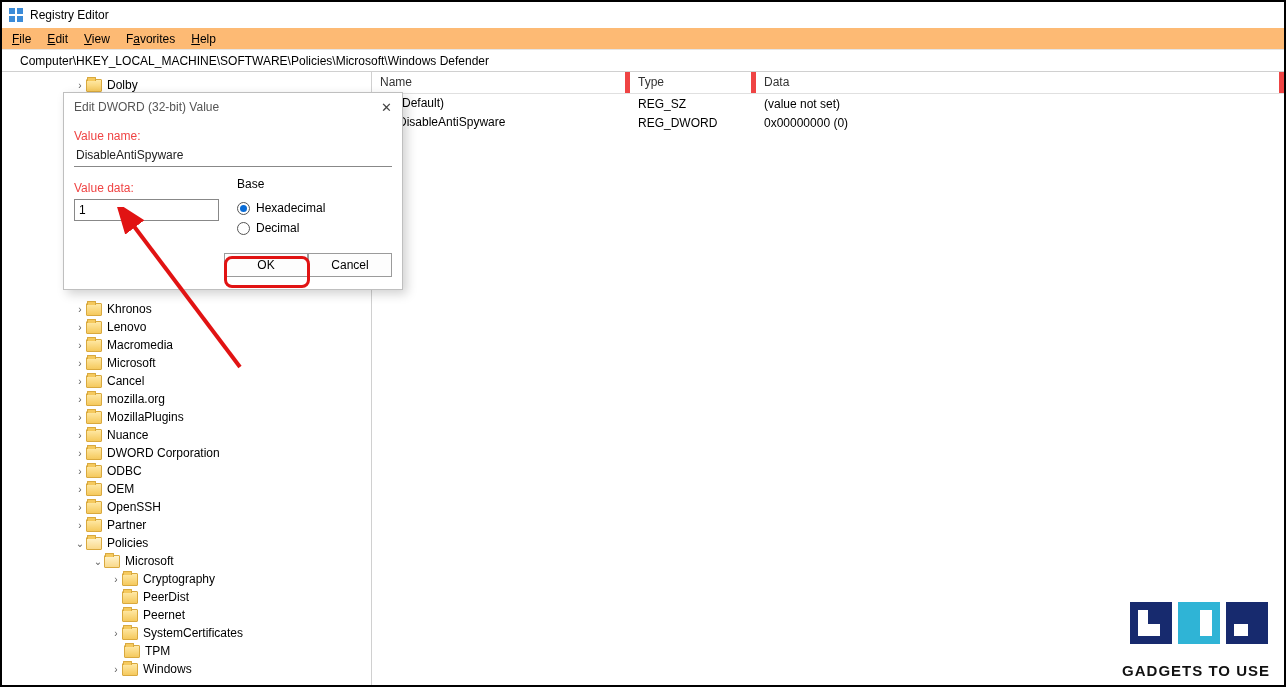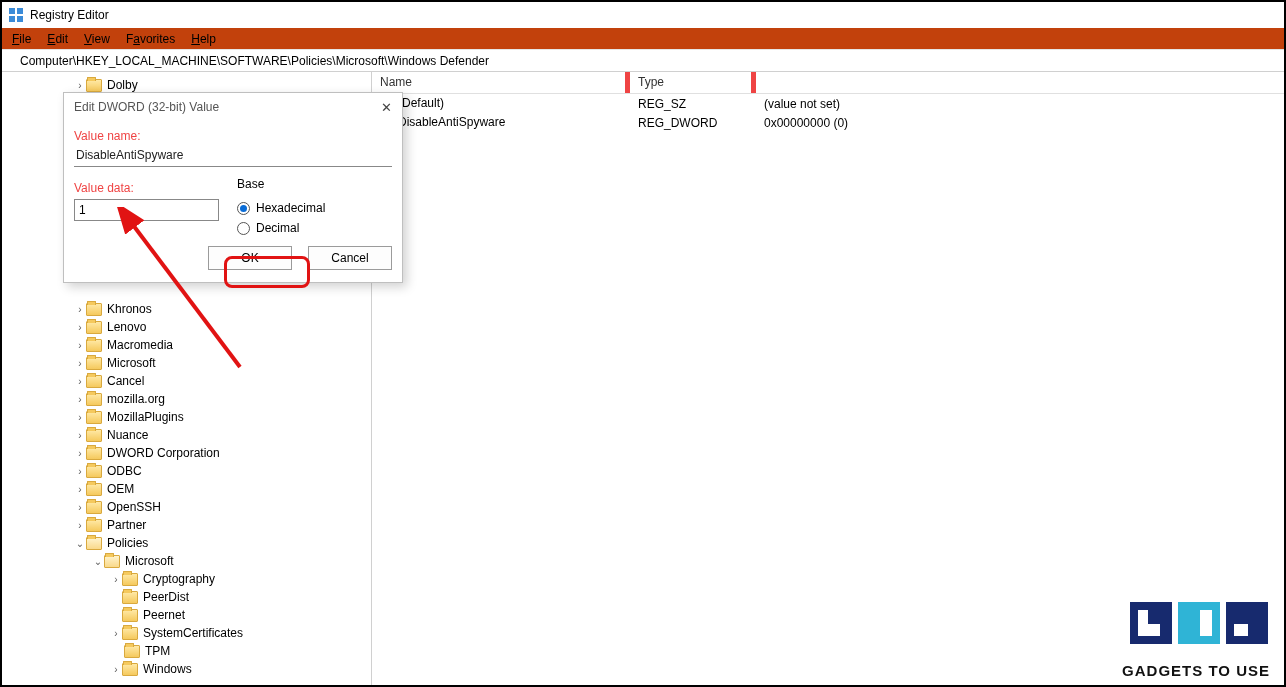--- a/index.html
+++ b/index.html
@@ -26,21 +26,21 @@
   margin-right: 6px;
   display:flex; align-items:center; justify-content:center;
 }
 .titlebar .title { font-size: 12px; }
 .menubar {
   height: 22px;
   display: flex;
   align-items: center;
   gap: 16px;
   padding: 0 10px;
-  background: #c2410c;
+  background: #fdba74;
   border-bottom: 1px solid #e5e5e5;
 }
 .menubar span { font-size: 12px; cursor: default; }
 .menubar span u { text-decoration: underline; }
 .addressbar {
   height: 22px;
   display: flex;
   align-items: center;
   padding: 0 18px;
   font-size: 12px;
@@ -185,21 +185,21 @@
 .base-col .group-label { margin-bottom:4px; display:block;}
 .radio-row { display:flex; align-items:flex-end; gap:6px; height:20px; font-size:12px;}
 .radio {
   width:13px; height:13px; border:1px solid #555; border-radius:50%;
   display:inline-flex; align-items:center; justify-content:center;
   background:#fff;
 }
 .radio.checked::after{
   content:""; width:7px;height:7px;background:#0a6cd6;border-radius:50%;
 }
-.dialog-buttons { display:flex; justify-content:flex-end; gap:16px; margin-top:11px; }
+.dialog-buttons { display:flex; justify-content:flex-end; margin-top:18px; }
 .win-btn {
   min-width: 84px;
   height: 24px;
   border: 1px solid #9b9b9b;
   background:#fdfdfd;
   font-size:12px;
   cursor:default;
 }
 .ok-highlight {
   position:absolute;
@@ -367,20 +367,21 @@
         <span class="chevron ">›</span>
         <span class="tree-folder-icon"></span>
         <span class="label">Windows</span>
       </div>
     </div>
 
   <div class="list-pane">
     <div class="list-header">
       <div class="col-name">Name</div>
       <div class="col-type">Type</div>
+      <div class="col-data">Data</div>
     </div>
     <div id="list-rows">
         <div class="list-row">
           <div class="col-name"><span class="value-icon str"></span><span>(Default)</span></div>
           <div class="col-type">REG_SZ</div>
           <div class="col-data">(value not set)</div>
         </div>
         <div class="list-row">
           <div class="col-name"><span class="value-icon num"></span><span>DisableAntiSpyware</span></div>
           <div class="col-type">REG_DWORD</div>

